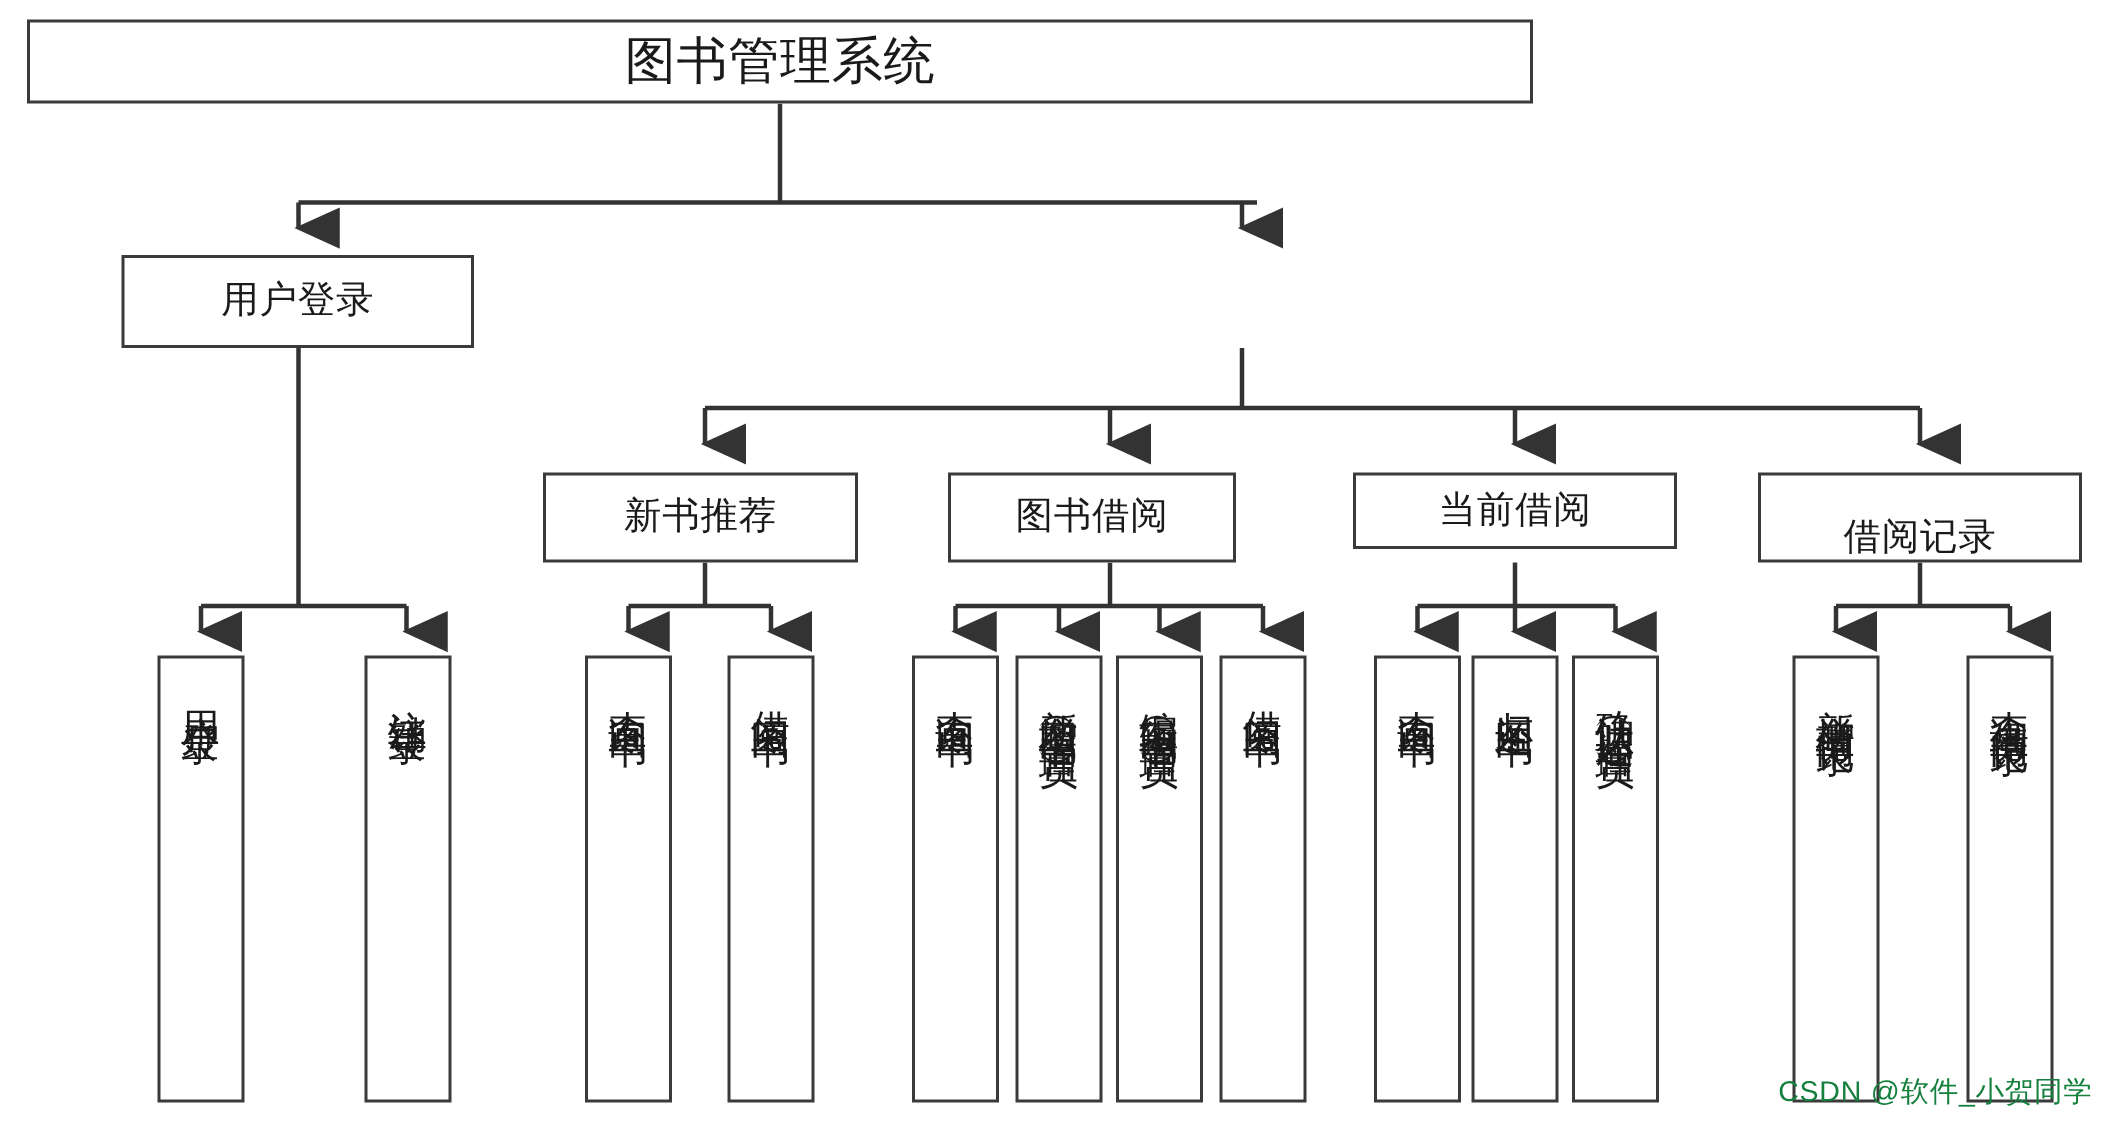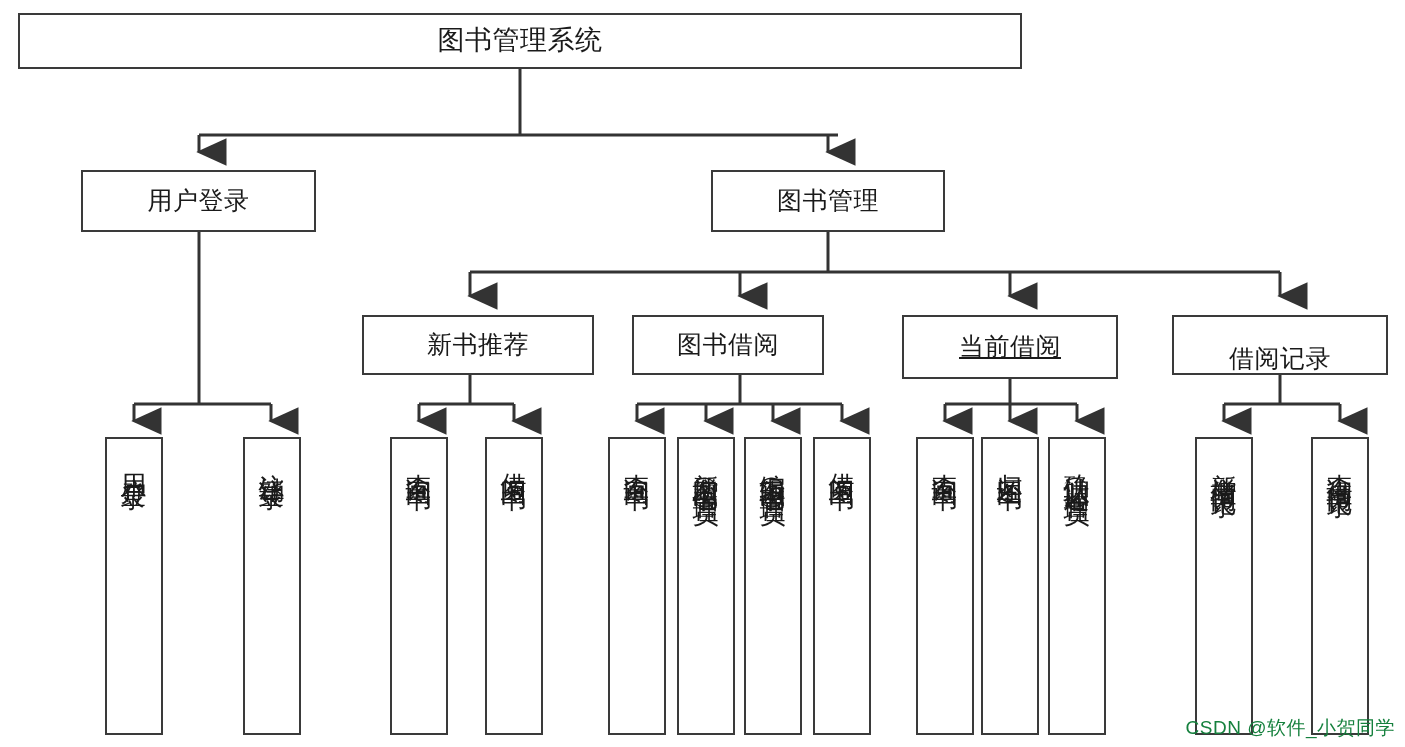--- a/index.html
+++ b/index.html
@@ -43,21 +43,21 @@
     text-align: center;
     line-height: 1.18;
     letter-spacing: 0.5px;
   }
   
   .node.h .label {
     writing-mode: horizontal-tb;
     font-size: 25px;
   }
   .node.root .label {
-    font-size: 27px;
+    font-size: 34px;
   }
   
   .node.v {
     align-items: flex-start;
     justify-content: center;
     padding-top: 14px;
   }
   .node.v .label {
     writing-mode: vertical-rl;
     text-orientation: upright;
@@ -132,31 +132,28 @@
     </g>
   </svg>
 
   <div class="node h root" style="left:18px; top:13px; width:1004px; height:56px;">
     <span class="label">图书管理系统</span>
   </div>
 
   <div class="node h" style="left:81px; top:170px; width:235px; height:62px;">
     <span class="label">用户登录</span>
   </div>
-  <div class="node h" style="left:711px; top:170px; width:234px; height:62px;">
-    <span class="label">图书管理</span>
-  </div>
-
-  <div class="node h" style="left:362px; top:315px; width:232px; height:60px;">
+
+  <div class="node h" style="left:362px; top:315px; width:210px; height:60px;">
     <span class="label">新书推荐</span>
   </div>
   <div class="node h" style="left:632px; top:315px; width:192px; height:60px;">
     <span class="label">图书借阅</span>
   </div>
-  <div class="node h" style="left:902px; top:315px; width:216px; height:64px;text-decoration:underline;">
+  <div class="node h" style="left:902px; top:315px; width:216px; height:51px;">
     <span class="label">当前借阅</span>
   </div>
   <div class="node h" style="left:1172px; top:315px; width:216px; height:60px;align-items:flex-end;">
     <span class="label">借阅记录</span>
   </div>
 
   <div class="node v" style="left:105px; top:437px; width:58px; height:298px;">
     <span class="label">用户登录</span>
   </div>
   <div class="node v" style="left:243px; top:437px; width:58px; height:298px;">

